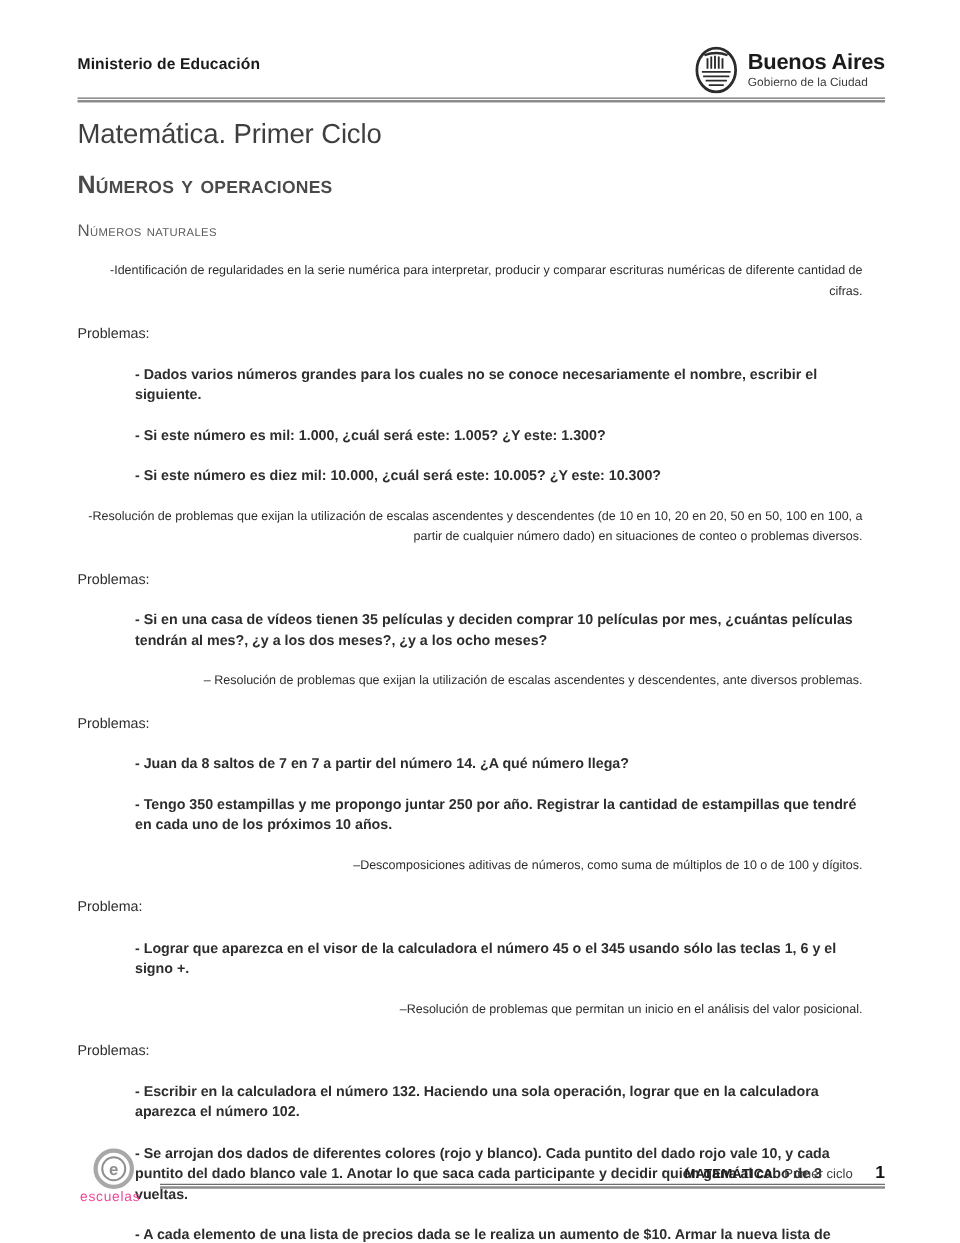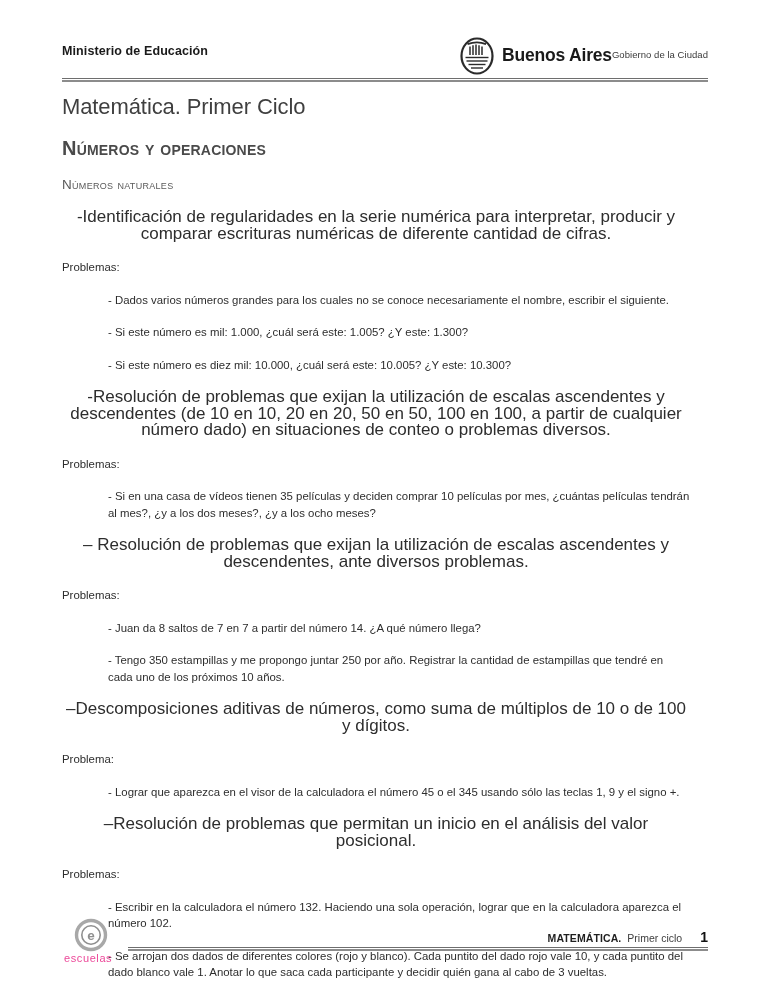--- a/index.html
+++ b/index.html
@@ -51,24 +51,23 @@
     gap: 8px;
     height: 44px;
   }
   .ba-seal {
     width: 34px;
     height: 38px;
     flex: 0 0 auto;
   }
   .ba-words {
     display: flex;
-    flex-direction: row;
+    flex-direction: column;
     justify-content: center;
     line-height: 1;
-    text-align: right;
   }
   .ba-title {
     font-size: 17.5px;
     font-weight: bold;
     color: #1a1a1a;
     letter-spacing: -0.2px;
     white-space: nowrap;
   }
   .ba-sub {
     font-size: 9.5px;
@@ -136,40 +135,41 @@
     font-weight: normal;
     font-variant: small-caps;
     color: #5a5a5a;
     letter-spacing: 0.3px;
     line-height: 16px;
   }
 
   p.body {
     margin: 16px 0 0 0;
     padding: 0;
-    font-size: 17px;
+    font-size: 10px;
     line-height: 16.5px;
     color: #2d2d2d;
-    text-align: center;
+    text-align: right;
   }
 
   p.label {
     margin: 17px 0 0 0;
     padding: 0;
     font-size: 11.4px;
     line-height: 16.5px;
     color: #2d2d2d;
   }
 
   p.item {
     margin: 16px 0 0 0;
     padding: 0 0 0 46px;
     font-size: 11.4px;
     line-height: 16.5px;
     color: #2d2d2d;
+    font-weight: bold;
   }
 
   
   .footer {
     position: absolute;
     left: 0;
     top: 912px;
     width: 768px;
     height: 82px;
   }
@@ -291,21 +291,21 @@
         <p class="item">- Si este número es diez mil: 10.000, ¿cuál será este: 10.005? ¿Y este: 10.300?</p>
         <p class="body">-Resolución de problemas que exijan la utilización de escalas ascendentes y descendentes (de 10 en 10, 20 en 20, 50 en 50, 100 en 100, a partir de cualquier número dado) en situaciones de conteo o problemas diversos.</p>
         <p class="label">Problemas:</p>
         <p class="item">- Si en una casa de vídeos tienen 35 películas y deciden comprar 10 películas por mes, ¿cuántas películas tendrán al mes?, ¿y a los dos meses?, ¿y a los ocho meses?</p>
         <p class="body">– Resolución de problemas que exijan la utilización de escalas ascendentes y descendentes, ante diversos problemas.</p>
         <p class="label">Problemas:</p>
         <p class="item">- Juan da 8 saltos de 7 en 7 a partir del número 14. ¿A qué número llega?</p>
         <p class="item">- Tengo 350 estampillas y me propongo juntar 250 por año. Registrar la cantidad de estampillas que tendré en cada uno de los próximos 10 años.</p>
         <p class="body">–Descomposiciones aditivas de números, como suma de múltiplos de 10 o de 100 y dígitos.</p>
         <p class="label">Problema:</p>
-        <p class="item">- Lograr que aparezca en el visor de la calculadora el número 45 o el 345 usando sólo las teclas 1, 9 y el signo +.</p>
+        <p class="item">- Lograr que aparezca en el visor de la calculadora el número 45 o el 345 usando sólo las teclas 1, 6 y el signo +.</p>
         <p class="body">–Resolución de problemas que permitan un inicio en el análisis del valor posicional.</p>
         <p class="label">Problemas:</p>
         <p class="item">- Escribir en la calculadora el número 132. Haciendo una sola operación, lograr que en la calculadora aparezca el número 102.</p>
         <p class="item">- Se arrojan dos dados de diferentes colores (rojo y blanco). Cada puntito del dado rojo vale 10, y cada puntito del dado blanco vale 1. Anotar lo que saca cada participante y decidir quién gana al cabo de 3 vueltas.</p>
         <p class="item">- A cada elemento de una lista de precios dada se le realiza un aumento de $10. Armar la nueva lista de precios.</p>
       </div>
   </div>
 
   <div class="footer">
     <div class="esc-logo">

